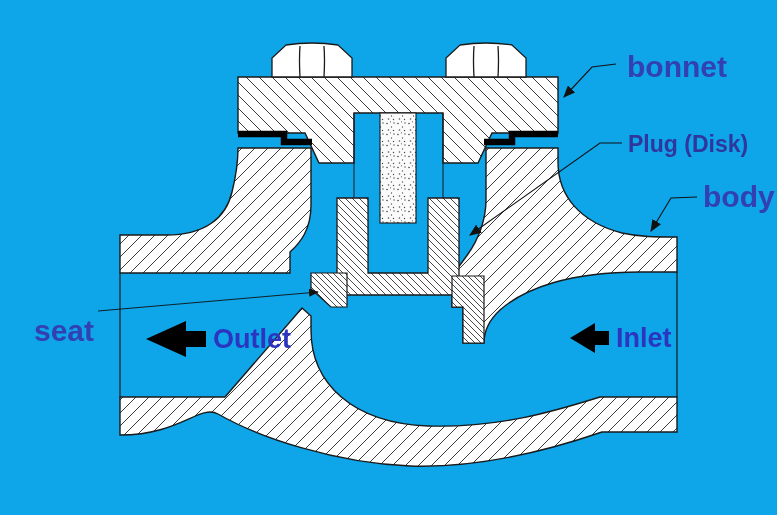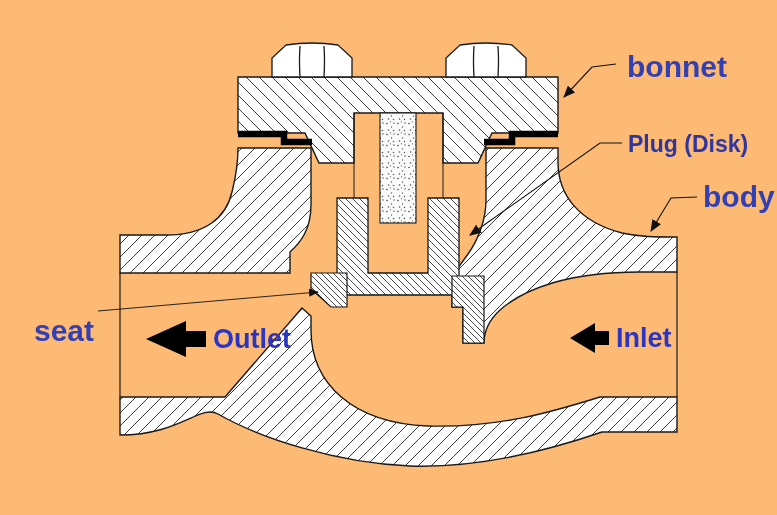--- a/index.html
+++ b/index.html
@@ -1,16 +1,16 @@
 <!DOCTYPE html>
 <html><head>
 <meta charset="utf-8">
 <style>
   html,body{margin:0;padding:0;background:#ffffff;}
-  .stage{position:relative;width:777px;height:515px;background:#fdba74;overflow:hidden;
+  .stage{position:relative;width:777px;height:515px;background:#0ea5e9;overflow:hidden;
          font-family:"Liberation Sans", sans-serif;}
   svg{position:absolute;left:0;top:0;}
   text{font-family:"Liberation Sans", sans-serif;font-weight:bold;}
   .lbl-big{font-size:30px;}
   .lbl-mid{font-size:23px;}
   .lbl-flow{font-size:27px;}
 </style>
 </head>
 <body>
 

